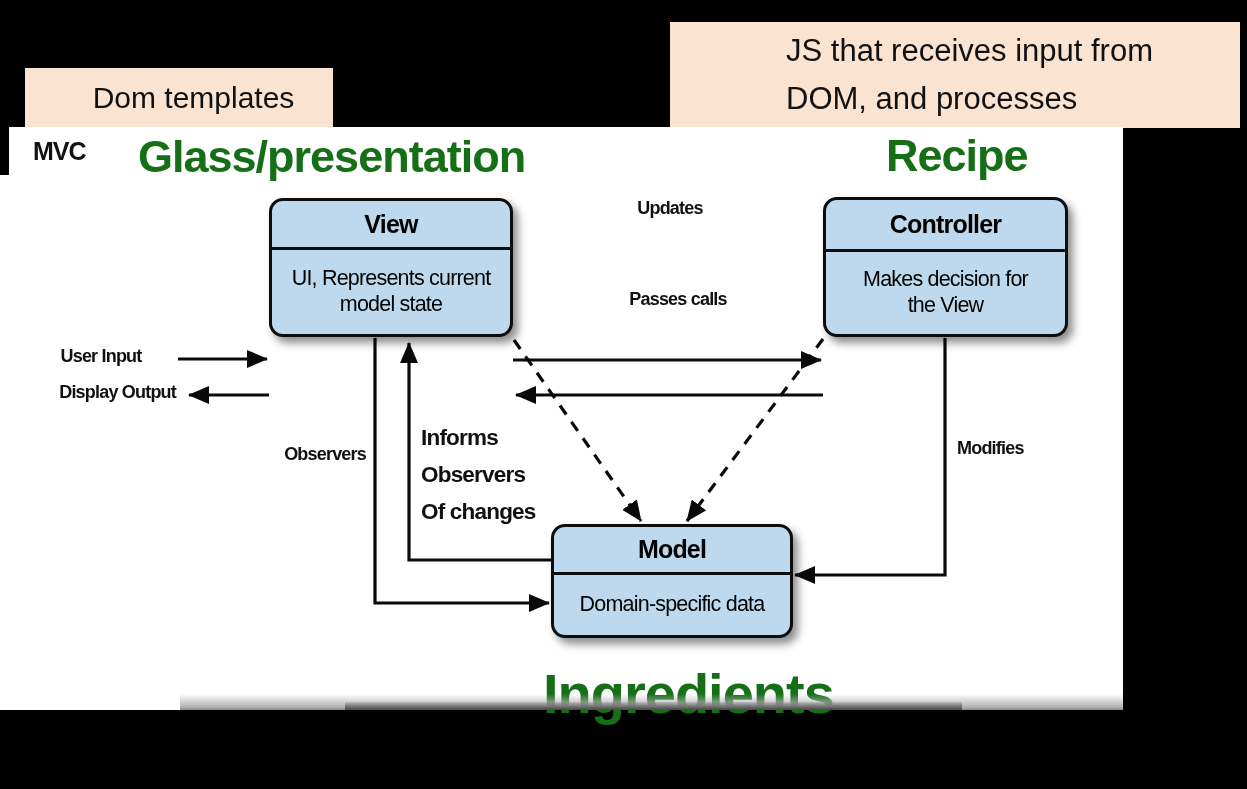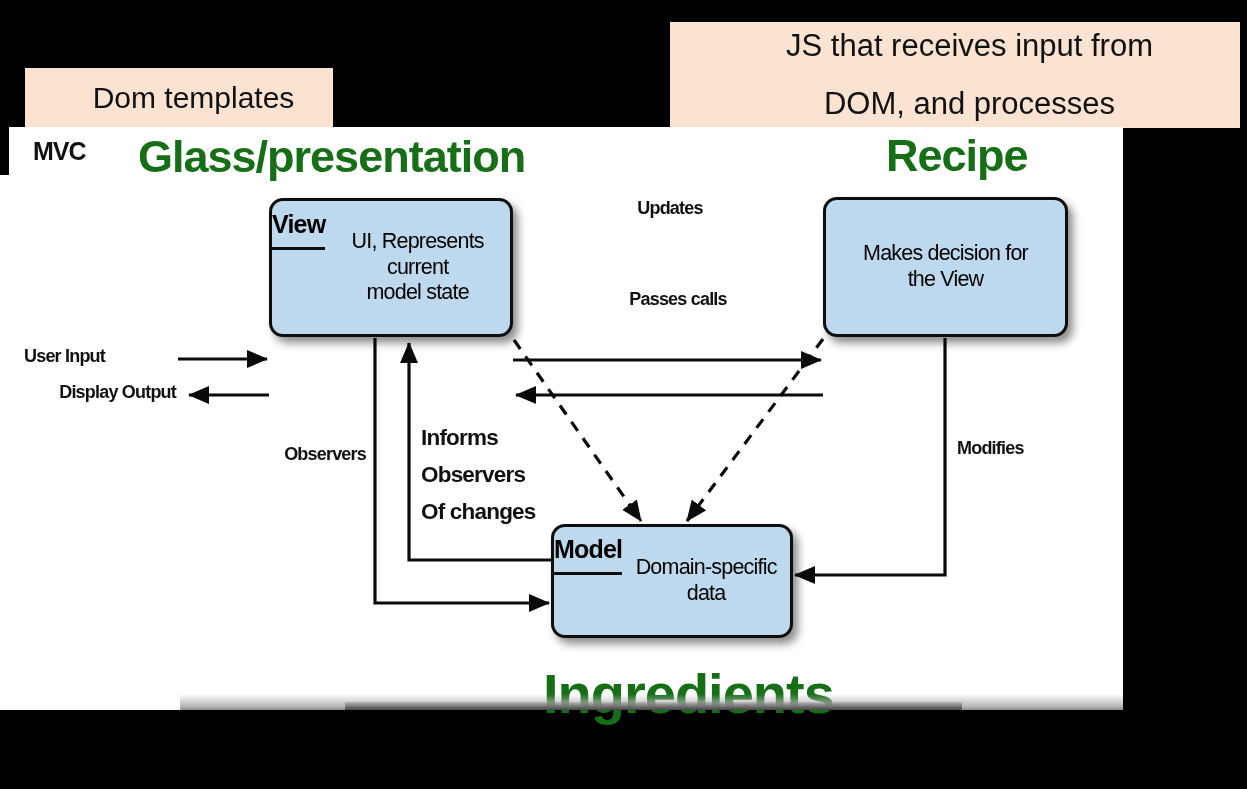--- a/index.html
+++ b/index.html
@@ -12,22 +12,22 @@
     --slide-bg:#ffffff;
     --line-color:#0a0a0a;
   }
   *{box-sizing:border-box;margin:0;padding:0;}
   html,body{width:1247px;height:789px;overflow:hidden;background:var(--page-bg);}
   .page{position:relative;width:1247px;height:789px;background:var(--page-bg);
         font-family:"Liberation Sans",sans-serif;}
 
   
   .ann{position:absolute;background:var(--annotation-bg);color:var(--annotation-text);
-       display:flex;align-items:center;justify-content:center;text-align:center;
-       font-size:31px;line-height:58px;padding-left:29px;}
+       display:flex;align-items:center;justify-content:center;text-align:left;
+       font-size:31px;line-height:48px;padding-left:29px;}
   .ann-tl{left:25px;top:68px;width:308px;height:59px;font-size:30px;}
   .ann-tr{left:670px;top:22px;width:570px;height:106px;white-space:pre-line;}
   .ann-bottom{left:372px;top:710px;width:600px;height:62px;}
 
   
   .tail-svg{position:absolute;left:712px;top:128px;width:200px;height:38px;}
 
   
   .slide{position:absolute;left:0;top:127px;width:1123px;height:583px;background:var(--slide-bg);}
   .notch{position:absolute;left:0;top:0;width:9px;height:48px;background:var(--page-bg);}
@@ -36,37 +36,37 @@
              letter-spacing:-1px;color:#121212;}
   .green-heading{position:absolute;font-weight:bold;color:var(--heading-green);
                  font-size:45px;letter-spacing:-1px;white-space:nowrap;}
   .g-view{left:138px;top:4px;}
   .g-ctrl{left:886px;top:3px;}
   .g-model{left:543px;top:534px;font-size:56px;}
 
   
   .mvc-box{position:absolute;background:var(--box-fill);border:3.5px solid var(--box-border);
            border-radius:14px;box-shadow:5px 6px 8px rgba(0,0,0,0.45);
-           display:flex;flex-direction:row;overflow:hidden;justify-content:flex-end;}
+           display:flex;flex-direction:column;overflow:hidden;justify-content:flex-end;}
   .box-view{left:269px;top:71px;width:244px;height:139px;}
   .box-controller{left:823px;top:70px;width:245px;height:140px;}
   .box-model{left:551px;top:397px;width:242px;height:114px;}
   .mvc-box .title{border-bottom:3px solid var(--box-border);display:flex;align-items:center;
                   justify-content:center;font-weight:bold;font-size:25px;letter-spacing:-0.8px;}
   .box-view .title{height:49px;}
   .box-controller .title{height:52px;}
   .box-model .title{height:48px;}
   .mvc-box .body{flex:1;display:flex;align-items:center;justify-content:center;text-align:center;
                  font-weight:normal;font-size:21.5px;line-height:1.2;letter-spacing:-0.8px;
                  white-space:pre-line;padding:2px 4px;border-radius:24px;}
 
   
   .edge-label{position:absolute;font-weight:bold;color:#101010;font-size:18px;
               letter-spacing:-0.8px;line-height:1.15;}
-  .lbl-user-input{left:24px;top:219px;width:136px;text-align:left;}
+  .lbl-user-input{left:33px;top:219px;width:136px;text-align:center;}
   .lbl-display-output{left:20px;top:255px;width:156px;text-align:right;}
   .lbl-updates{left:600px;top:71px;width:140px;text-align:center;}
   .lbl-passes-calls{left:608px;top:162px;width:140px;text-align:center;}
   .lbl-observers{left:250px;top:317px;width:116px;text-align:right;}
   .lbl-informs{left:421px;top:292px;white-space:pre-line;line-height:37px;font-size:22.5px;}
   .lbl-pull{left:583px;top:277px;width:160px;text-align:center;white-space:pre-line;
             line-height:35px;font-size:22.5px;}
   .lbl-modifies{left:957px;top:311px;}
 
   .edges{position:absolute;left:0;top:0;width:1123px;height:583px;}
@@ -136,20 +136,21 @@
 Of changes</div>
     <div class="edge-label lbl-modifies">Modifies</div>
 
     <div class="mvc-box box-view">
       <div class="title">View</div>
       <div class="body">UI, Represents current
 model state</div>
     </div>
 
     <div class="mvc-box box-controller">
+      <div class="title">Controller</div>
       <div class="body">Makes decision for
 the View</div>
     </div>
 
     <div class="mvc-box box-model">
       <div class="title">Model</div>
       <div class="body">Domain-specific data</div>
     </div>
 
     <div class="strip-light"></div>

